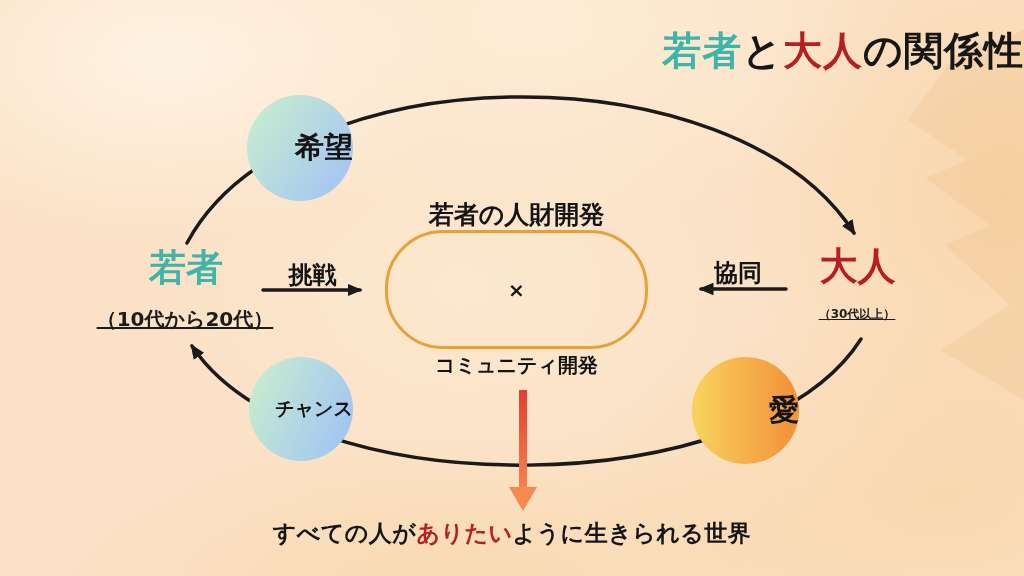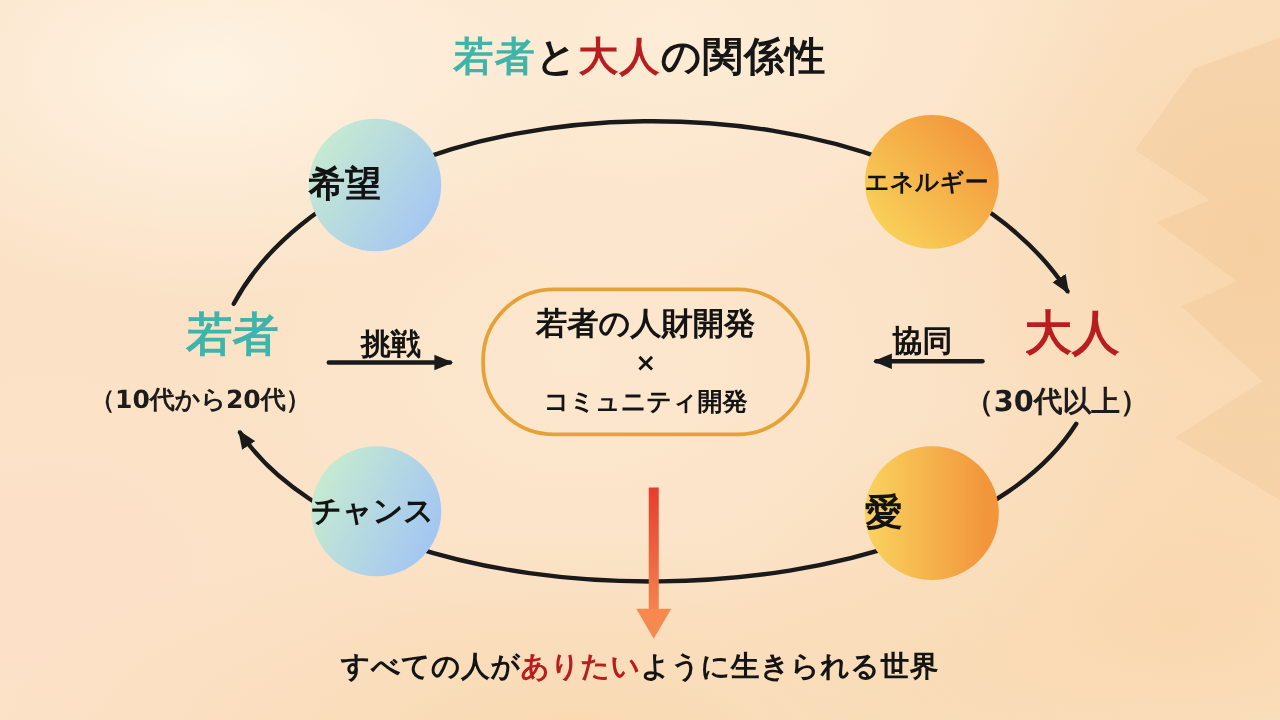--- a/index.html
+++ b/index.html
@@ -13,53 +13,53 @@
       radial-gradient(ellipse 430px 260px at 16% 10%, rgba(255,246,232,0.85), rgba(255,246,232,0) 70%),
       radial-gradient(ellipse 520px 280px at 52% 4%, rgba(254,240,220,0.75), rgba(254,240,220,0) 72%),
       radial-gradient(ellipse 380px 430px at 98% 34%, rgba(246,204,148,0.55), rgba(246,204,148,0) 70%),
       radial-gradient(ellipse 520px 280px at 92% 86%, rgba(247,206,152,0.5), rgba(247,206,152,0) 70%),
       radial-gradient(ellipse 430px 320px at 4% 80%, rgba(252,224,200,0.65), rgba(252,224,200,0) 70%),
       radial-gradient(ellipse 640px 220px at 45% 102%, rgba(246,209,158,0.5), rgba(246,209,158,0) 72%),
       radial-gradient(ellipse 430px 310px at 45% 50%, rgba(253,238,216,0.5), rgba(253,238,216,0) 70%);
   }
   .lines{position:absolute;left:0;top:0;width:1024px;height:576px;}
   .title{
-    position:absolute;left:0;right:0;top:24px;text-align:center;
-    font-size:32px;font-weight:bold;color:#161616;letter-spacing:1px;
+    position:absolute;left:0;right:0;top:24px;text-align:right;
+    font-size:39px;font-weight:bold;color:#161616;letter-spacing:1px;
   }
   .teal{color:#3fb4aa;}
   .red{color:#b81d20;}
   .circle{
     position:absolute;border-radius:50%;
-    display:flex;align-items:center;justify-content:flex-start;
+    display:flex;align-items:center;justify-content:flex-end;
     font-weight:bold;color:#131313;text-align:center;
   }
   .c-hope{left:247px;top:95px;width:106px;height:106px;
     background:linear-gradient(125deg,#c9eecd 5%,#a6c8f1 85%);font-size:29px;}
   .c-energy{left:692px;top:92px;width:107px;height:107px;
     background:linear-gradient(45deg,#f9d35a 10%,#f2943a 90%);font-size:19px;letter-spacing:0.5px;}
   .c-chance{left:249px;top:357px;width:104px;height:104px;
-    background:linear-gradient(115deg,#c9eecd 5%,#a4c7f2 85%);font-size:24px;}
+    background:linear-gradient(115deg,#c9eecd 5%,#a4c7f2 85%);font-size:19px;}
   .c-love{left:692px;top:357px;width:107px;height:107px;
     background:linear-gradient(90deg,#f9d05c 5%,#f2963c 90%);font-size:30px;}
   .center-box{
     position:absolute;left:385px;top:230px;width:263px;height:119px;
     border:3px solid #e6a238;border-radius:58px;box-sizing:border-box;
     display:flex;flex-direction:column;align-items:center;justify-content:center;
-    color:#141414;font-weight:bold;text-align:center;
+    color:#141414;font-weight:bold;text-align:center;gap:44px;
   }
   .center-box .l1{font-size:25px;line-height:33px;}
   .center-box .l2{font-size:20px;line-height:30px;}
   .center-box .l3{font-size:20px;line-height:33px;}
   .actor-name{position:absolute;text-align:center;font-weight:bold;line-height:36px;}
   .youth-name{left:120px;top:250px;width:132px;font-size:37px;color:#3fb4aa;}
   .adult-name{left:790px;top:248px;width:135px;font-size:38px;color:#b81d20;}
-  .actor-age{position:absolute;font-weight:bold;color:#1c1c1c;}
+  .actor-age{position:absolute;text-align:center;font-weight:bold;color:#1c1c1c;text-decoration:underline;}
   .youth-age{left:72px;top:306px;width:226px;font-size:20px;}
-  .adult-age{left:772px;top:306px;width:170px;font-size:23px;}
+  .adult-age{left:772px;top:306px;width:170px;font-size:12px;}
   .arrow-label{position:absolute;text-align:center;font-weight:bold;color:#141414;font-size:24px;}
   .challenge-label{left:260px;top:259px;width:105px;}
   .cooperation-label{left:688px;top:257px;width:100px;}
   .goal-text{
     position:absolute;left:0;right:0;top:518px;text-align:center;
     font-size:23px;font-weight:bold;color:#141414;letter-spacing:0.5px;
   }
 </style>
 </head>
 <body>
@@ -91,23 +91,20 @@
     <polygon points="509,487 537,487 523,511" fill="#f6894f"></polygon>
   </svg>
 
   <div class="title">
     <span class="teal">若者</span><span>と</span><span class="red">大人</span><span>の関係性</span>
   </div>
 
   <div class="circle c-hope">
     <span>希望</span>
   </div>
-  <div class="circle c-energy">
-    <span>エネルギー</span>
-  </div>
   <div class="circle c-chance">
     <span>チャンス</span>
   </div>
   <div class="circle c-love">
     <span>愛</span>
   </div>
 
   <div class="center-box">
     <div class="l1">若者の人財開発</div>
     <div class="l2">×</div>

